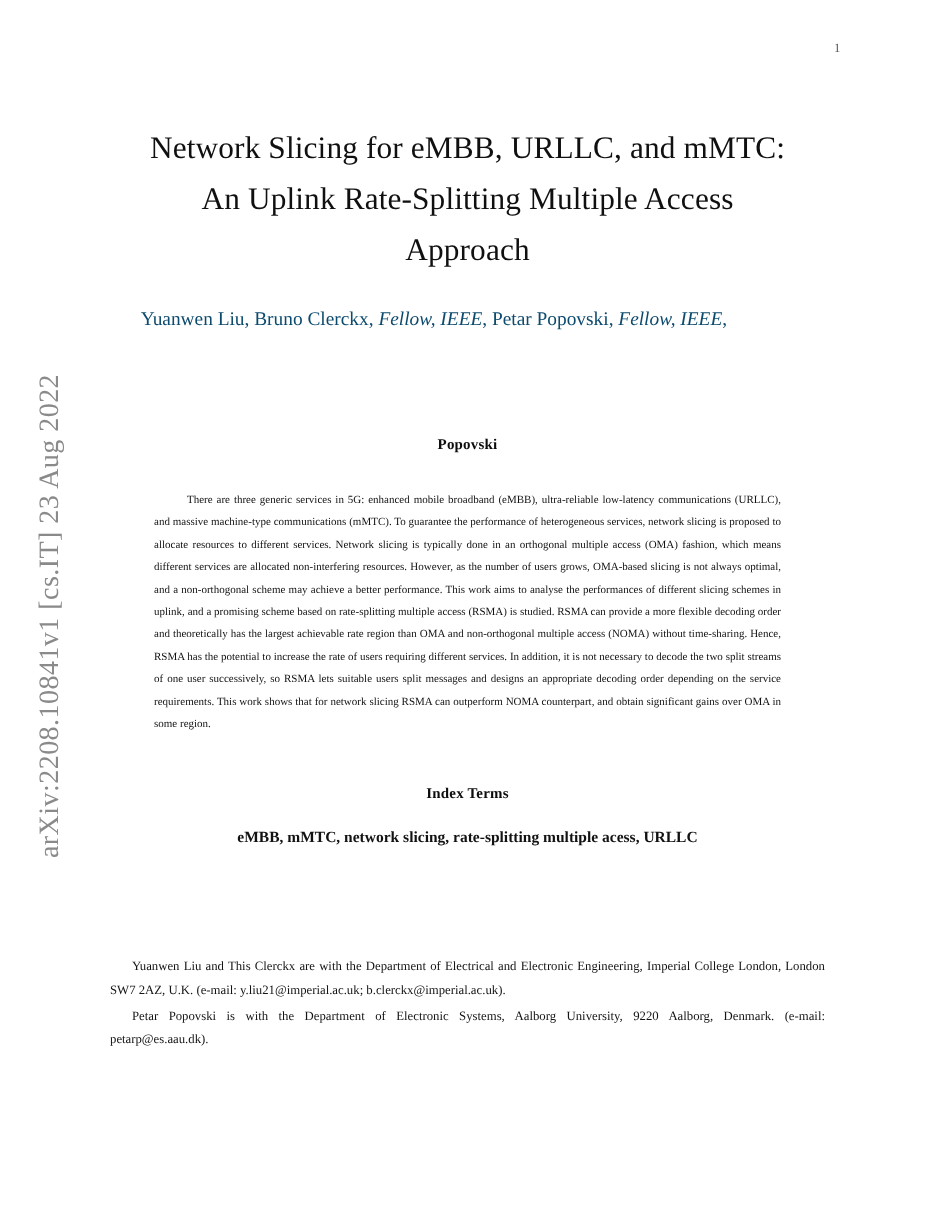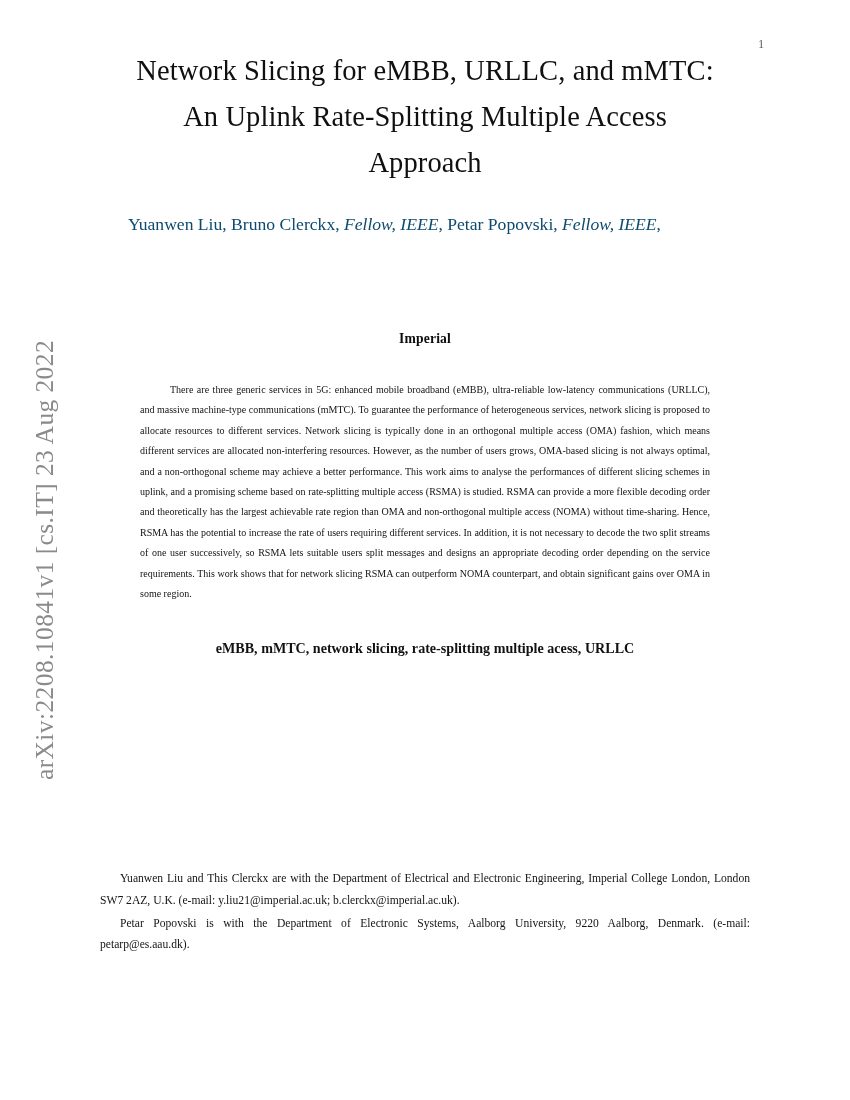--- a/index.html
+++ b/index.html
@@ -59,21 +59,21 @@
   
   .content {
     position: absolute;
     left: 128px;
     top: 0;
     width: 594px;
   }
 
   .title {
     margin: 0;
-    padding-top: 48px;
+    padding-top: 113px;
     font-weight: normal;
     font-size: 28.5px;
     line-height: 1.62;
     text-align: center;
     letter-spacing: 0.1px;
     color: #101010;
   }
 
   .authors {
     margin: 0;
@@ -144,23 +144,24 @@
   </div>
 
   <div class="folio">1</div>
 
   <div class="content">
 
     <h1 class="title">Network Slicing for eMBB, URLLC, and mMTC: An Uplink Rate-Splitting Multiple Access Approach</h1>
 
     <p class="authors"><span>Yuanwen Liu, Bruno Clerckx, </span><span class="it">Fellow, IEEE</span><span>, Petar Popovski, </span><span class="it">Fellow, IEEE</span><span>,</span></p>
 
-    <h2 class="sec-head abstract">Imperial</h2>
+    <h2 class="sec-head abstract">Popovski</h2>
     <p class="abstract-body">There are three generic services in 5G: enhanced mobile broadband (eMBB), ultra-reliable low-latency communications (URLLC), and massive machine-type communications (mMTC). To guarantee the performance of heterogeneous services, network slicing is proposed to allocate resources to different services. Network slicing is typically done in an orthogonal multiple access (OMA) fashion, which means different services are allocated non-interfering resources. However, as the number of users grows, OMA-based slicing is not always optimal, and a non-orthogonal scheme may achieve a better performance. This work aims to analyse the performances of different slicing schemes in uplink, and a promising scheme based on rate-splitting multiple access (RSMA) is studied. RSMA can provide a more flexible decoding order and theoretically has the largest achievable rate region than OMA and non-orthogonal multiple access (NOMA) without time-sharing. Hence, RSMA has the potential to increase the rate of users requiring different services. In addition, it is not necessary to decode the two split streams of one user successively, so RSMA lets suitable users split messages and designs an appropriate decoding order depending on the service requirements. This work shows that for network slicing RSMA can outperform NOMA counterpart, and obtain significant gains over OMA in some region.</p>
 
+    <h2 class="sec-head index">Index Terms</h2>
     <p class="index-body">eMBB, mMTC, network slicing, rate-splitting multiple acess, URLLC</p>
 
   </div>
 
   <div class="footnotes">
     <p>Yuanwen Liu and This Clerckx are with the Department of Electrical and Electronic Engineering, Imperial College London, London SW7 2AZ, U.K. (e-mail: y.liu21@imperial.ac.uk; b.clerckx@imperial.ac.uk).</p>
     <p>Petar Popovski is with the Department of Electronic Systems, Aalborg University, 9220 Aalborg, Denmark. (e-mail: petarp@es.aau.dk).</p>
   </div>
 
 </div>

